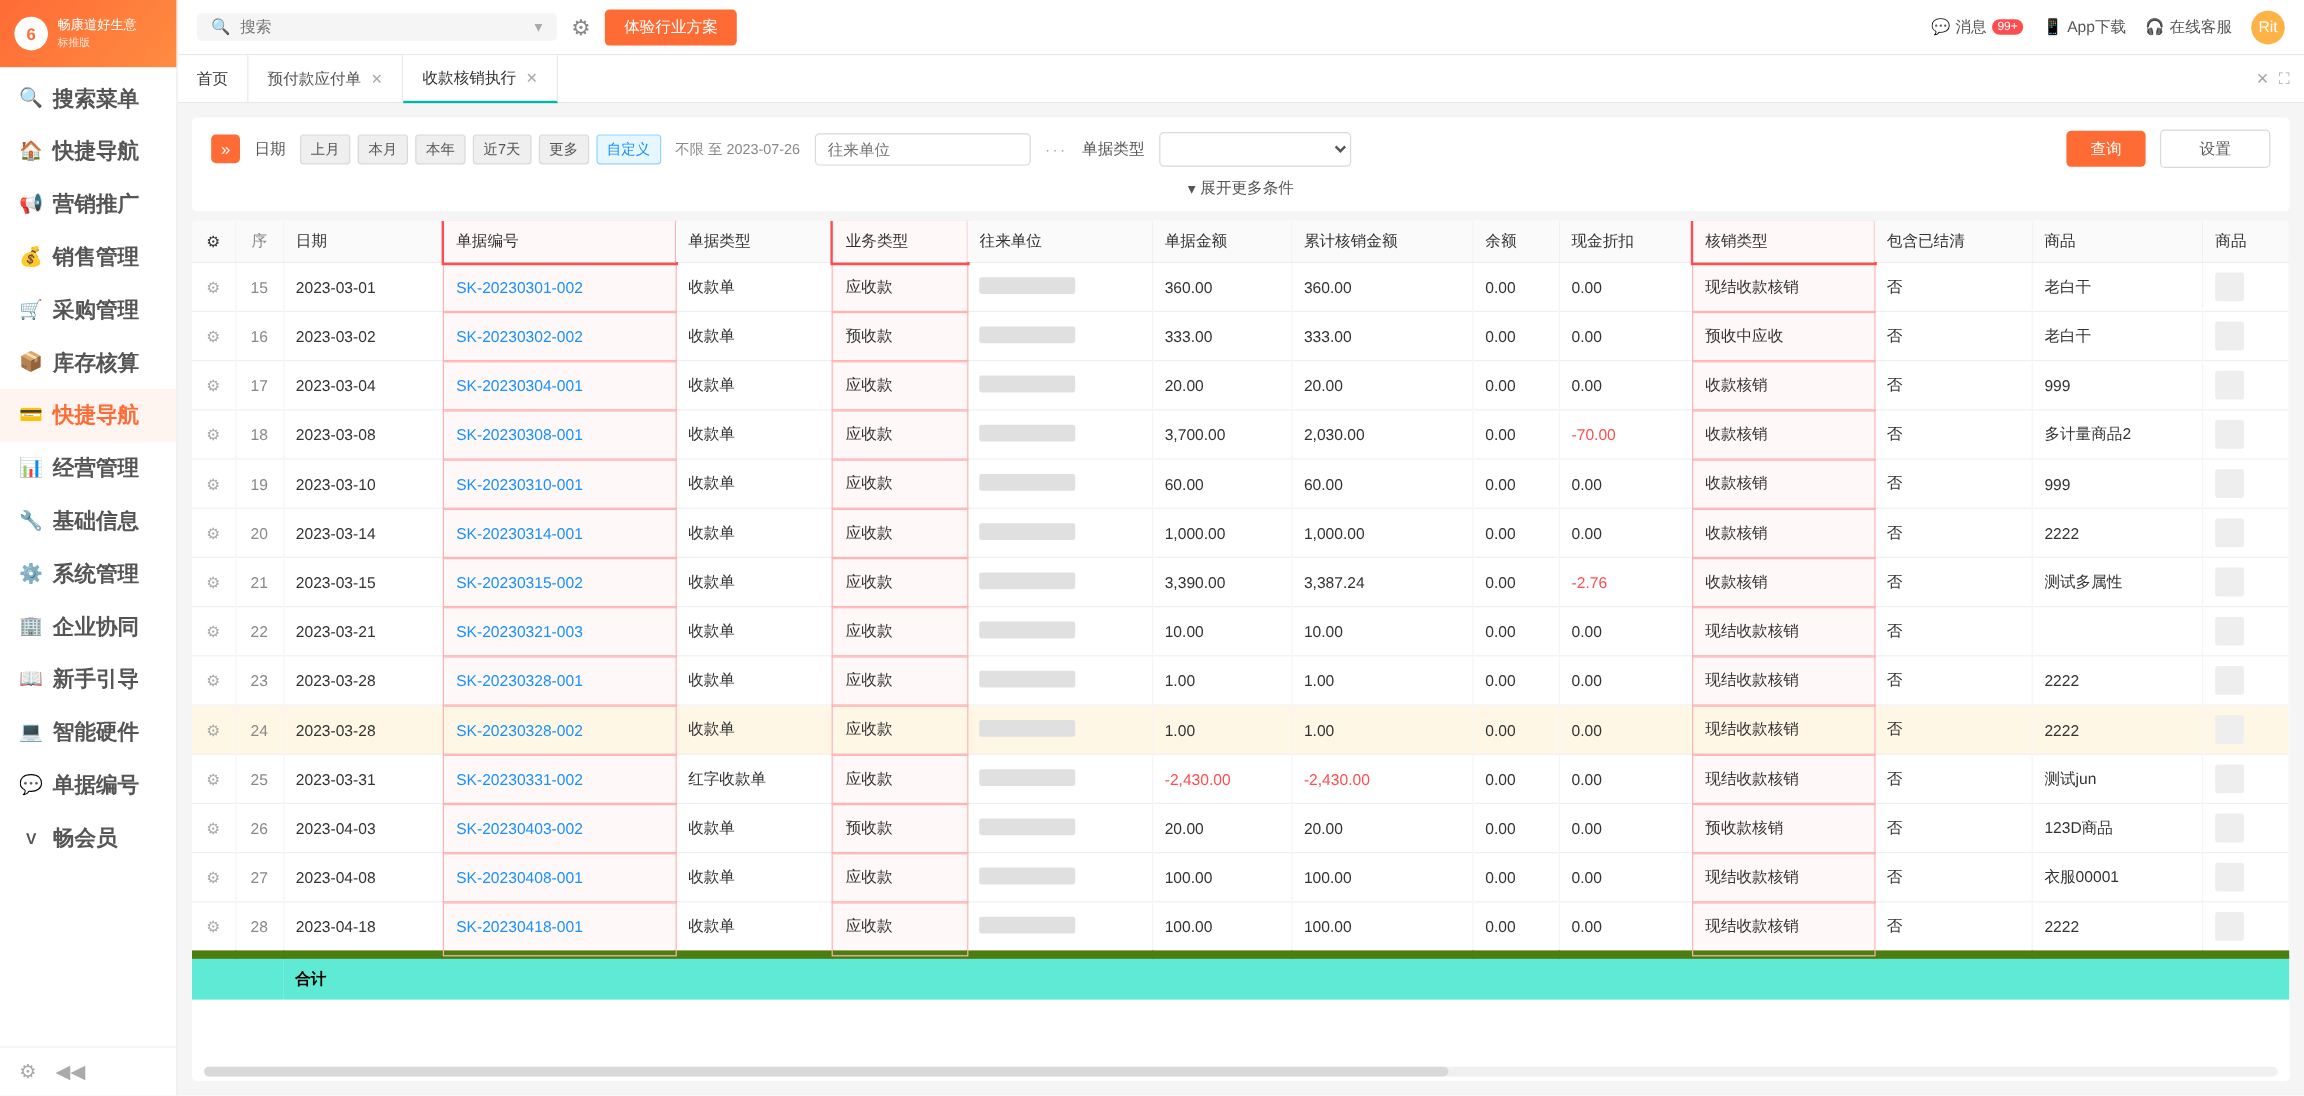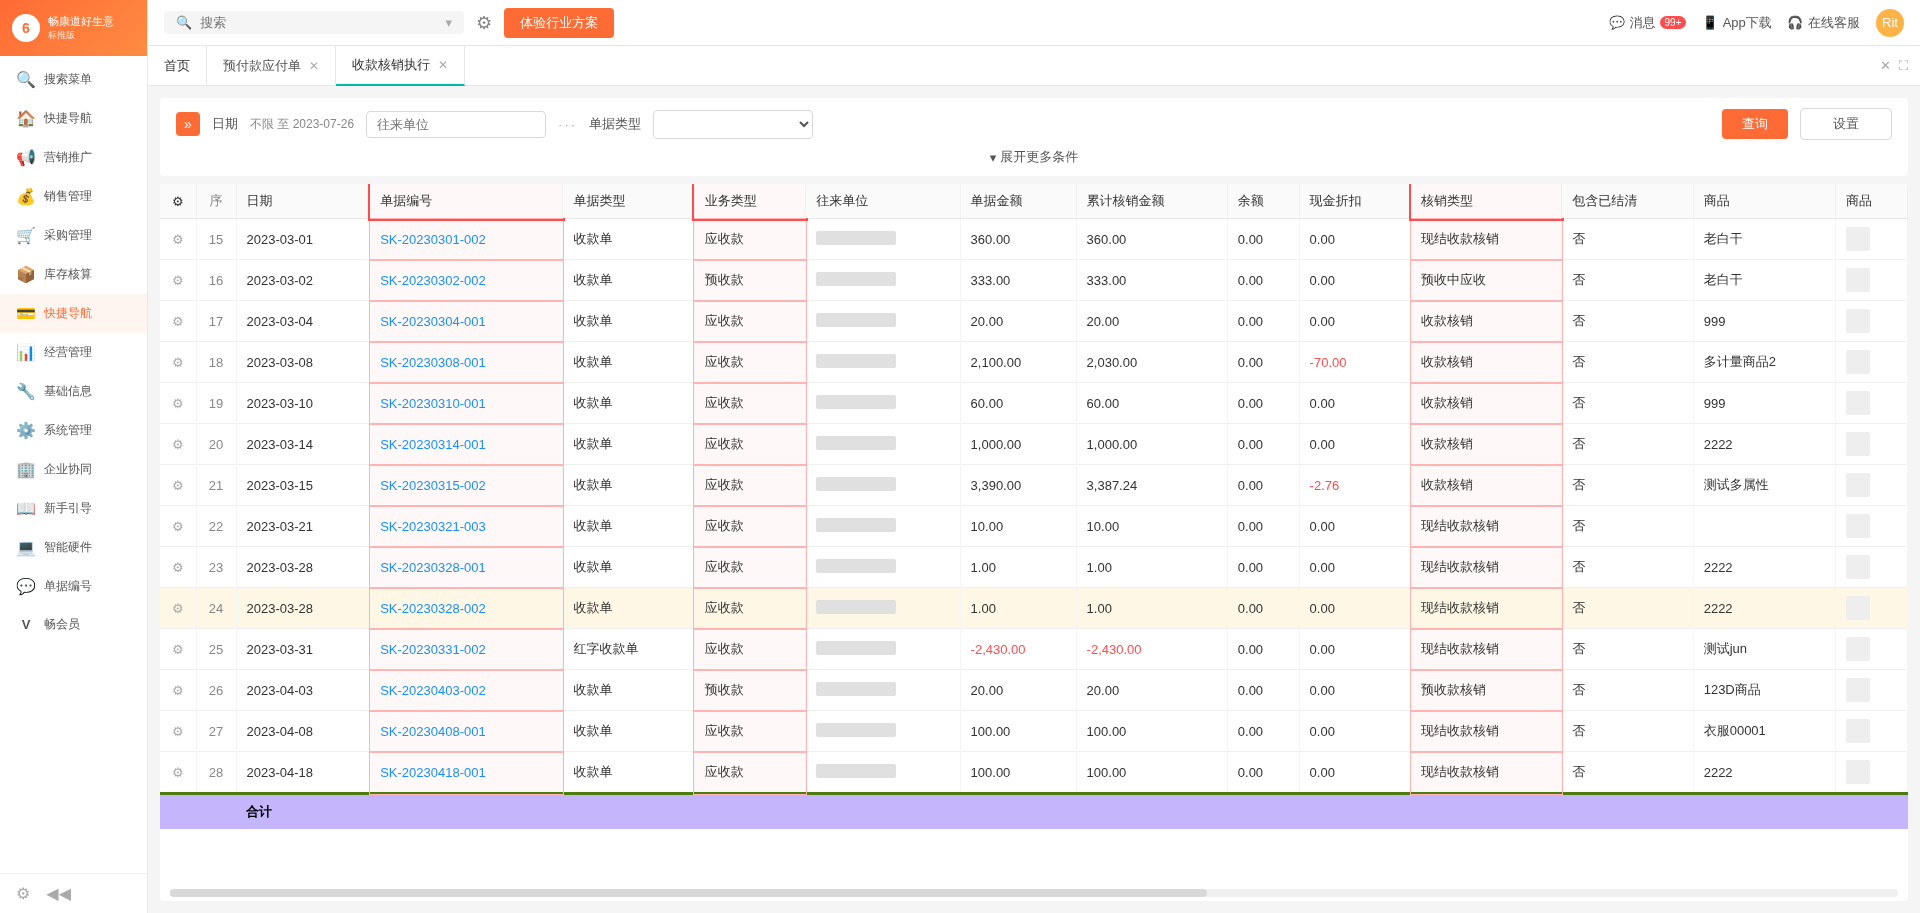--- a/index.html
+++ b/index.html
@@ -42,21 +42,21 @@
     .sidebar-item {
       display: flex;
       align-items: center;
       padding: 10px 16px;
       cursor: pointer;
       color: #555;
       transition: background 0.2s;
     }
     .sidebar-item.active { background: #fff5f0; color: #ff6b35; }
     .sidebar-item .nav-icon { width: 20px; margin-right: 8px; font-size: 16px; text-align: center; }
-    .sidebar-item .nav-label { font-size: 12px; }
+    .sidebar-item .nav-label { font-size: 18px; font-weight: bold; }
 
     .sidebar-footer {
       padding: 10px 16px;
       border-top: 1px solid #f0f0f0;
       display: flex;
       gap: 16px;
       color: #aaa;
     }
 
     
@@ -460,20 +460,28 @@
     </div>
   </div>
 
   <div class="page-content">
 
 
     <div class="filter-bar">
       <div class="filter-row">
         <div class="filter-expand-btn">»</div>
         <span class="filter-label">日期</span>
+        <div class="filter-date-btns">
+          <button class="filter-date-btn">上月</button>
+          <button class="filter-date-btn">本月</button>
+          <button class="filter-date-btn">本年</button>
+          <button class="filter-date-btn">近7天</button>
+          <button class="filter-date-btn">更多</button>
+          <button class="filter-date-btn custom">自定义</button>
+        </div>
         <span class="filter-date-range">不限 至 2023-07-26</span>
         <input class="filter-input" type="text" placeholder="往来单位" style="">
         <span class="filter-dots">···</span>
         <span class="filter-label">单据类型</span>
         <select class="filter-select">
           <option></option>
         </select>
         <span style="flex:1"></span>
         <button class="btn-query">查询</button>
         <button class="btn-settings">设置</button>
@@ -583,21 +591,21 @@
       <td class="col-no">18</td>
       <td>2023-03-08</td>
       <td style="background:#fff8f8; outline: 1px solid #ffb3b3;">
         <a class="link-text">SK-20230308-001</a>
       </td>
       <td>收款单</td>
       <td style="background:#fff8f8; outline: 1px solid #ffb3b3;">应收款</td>
       <td>
         <span style="display:inline-block;width:80px;height:14px;background:#e0e0e0;border-radius:2px;"></span>
       </td>
-      <td class="">2,100.00</td>
+      <td class="">3,700.00</td>
       <td class="">2,030.00</td>
       <td>0.00</td>
       <td class="negative">-70.00</td>
       <td style="background:#fff8f8; outline: 1px solid #ffb3b3;">收款核销</td>
       <td>否</td>
       <td>多计量商品2</td>
       <td>
         <div style="width:24px;height:24px;background:#eee;border-radius:2px;"></div>
       </td>
     </tr>
@@ -826,21 +834,21 @@
       <td class="">0.00</td>
       <td style="background:#fff8f8; outline: 1px solid #ffb3b3;">现结收款核销</td>
       <td>否</td>
       <td>2222</td>
       <td>
         <div style="width:24px;height:24px;background:#eee;border-radius:2px;"></div>
       </td>
     </tr>
             </tbody>
           <tfoot>
-            <tr style="background:#c4b5fd; border-top: 3px solid #4d7c0f;">
+            <tr style="background:#5eead4; border-top: 7px solid #4d7c0f;">
               <td colspan="2" style="padding:8px 10px; font-weight:bold;"></td>
               <td style="padding:8px 10px; font-weight:bold;">合计</td>
               <td colspan="12" style="padding:8px 10px;"></td>
             </tr>
           </tfoot>
         </table>
       </div>
       <div class="scrollbar-hint">
         <div class="scrollbar-thumb"></div>
       </div>

